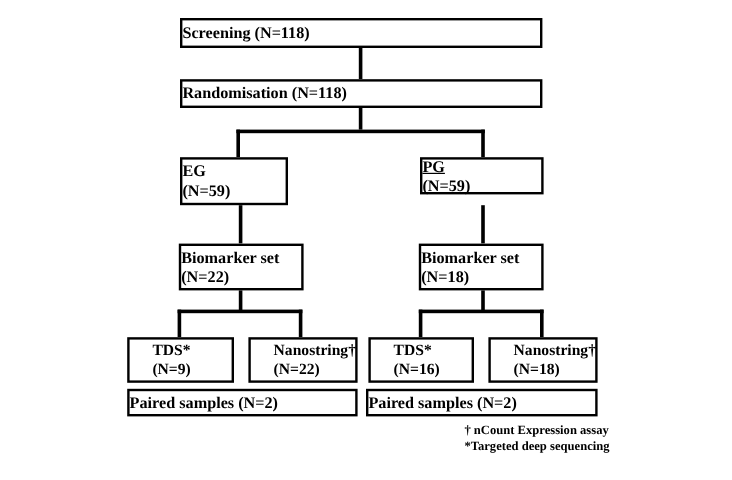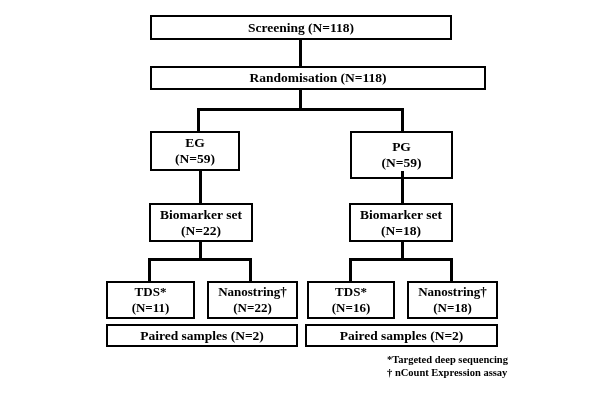--- a/index.html
+++ b/index.html
@@ -16,30 +16,31 @@
     color: var(--ink, #000000);
     overflow: hidden;
   }
   .box {
     position: absolute;
     box-sizing: border-box;
     border: 2px solid var(--line, #000000);
     background: #ffffff;
     display: flex;
     flex-direction: column;
-    align-items: center;
+    align-items: flex-start;
     justify-content: center;
     text-align: center;
     font-weight: bold;
     font-size: 13.5px;
     line-height: 16px;
   }
   .box.small {
     font-size: 13px;
     line-height: 16px;
+    padding-left: 19px;
   }
   .vline, .hline {
     position: absolute;
     background: var(--line, #000000);
   }
   .vline { width: 3px; }
   .hline { height: 3px; }
   .footnote {
     position: absolute;
     left: 387px;
@@ -55,34 +56,34 @@
 <body>
 
 <div class="canvas">
 
   <div class="box" style="left:150px; top:15px; width:302px; height:25px;">
     <div>Screening (N=118)</div>
   </div>
 
   <div class="vline" style="left:299px; top:40px; height:26px;"></div>
 
-  <div class="box" style="left:150px; top:66px; width:336px; height:24px;">
+  <div class="box" style="left:150px; top:66px; width:302px; height:24px;">
     <div>Randomisation (N=118)</div>
   </div>
 
   <div class="vline" style="left:299px; top:90px; height:18px;"></div>
   <div class="hline" style="left:197px; top:108px; width:207px;"></div>
   <div class="vline" style="left:197px; top:108px; height:23px;"></div>
   <div class="vline" style="left:401px; top:108px; height:23px;"></div>
 
   <div class="box" style="left:150px; top:131px; width:90px; height:40px;">
     <div>EG</div>
     <div>(N=59)</div>
   </div>
-  <div class="box" style="left:350px; top:131px; width:103px; height:48px;">
+  <div class="box" style="left:350px; top:131px; width:103px; height:31px;text-decoration:underline;">
     <div>PG</div>
     <div>(N=59)</div>
   </div>
 
   <div class="vline" style="left:199px; top:171px; height:32px;"></div>
   <div class="vline" style="left:401px; top:171px; height:32px;"></div>
 
   <div class="box" style="left:149px; top:203px; width:104px; height:39px;">
     <div>Biomarker set</div>
     <div>(N=22)</div>
@@ -97,21 +98,21 @@
   <div class="vline" style="left:148px; top:258px; height:23px;"></div>
   <div class="vline" style="left:249px; top:258px; height:23px;"></div>
 
   <div class="vline" style="left:401px; top:242px; height:17px;"></div>
   <div class="hline" style="left:349px; top:258px; width:104px;"></div>
   <div class="vline" style="left:349px; top:258px; height:23px;"></div>
   <div class="vline" style="left:450px; top:258px; height:23px;"></div>
 
   <div class="box small" style="left:106px; top:281px; width:89px; height:38px;">
     <div>TDS*</div>
-    <div>(N=11)</div>
+    <div>(N=9)</div>
   </div>
   <div class="box small" style="left:207px; top:281px; width:91px; height:38px;">
     <div>Nanostring†</div>
     <div>(N=22)</div>
   </div>
   <div class="box small" style="left:307px; top:281px; width:88px; height:38px;">
     <div>TDS*</div>
     <div>(N=16)</div>
   </div>
   <div class="box small" style="left:407px; top:281px; width:91px; height:38px;">
@@ -120,17 +121,17 @@
   </div>
 
   <div class="box" style="left:106px; top:324px; width:192px; height:23px;">
     <div>Paired samples (N=2)</div>
   </div>
   <div class="box" style="left:305px; top:324px; width:193px; height:23px;">
     <div>Paired samples (N=2)</div>
   </div>
 
   <div class="footnote">
+    <div>† nCount Expression assay</div>
     <div>*Targeted deep sequencing</div>
-    <div>† nCount Expression assay</div>
   </div>
 
 </div>
 
 </body></html>

